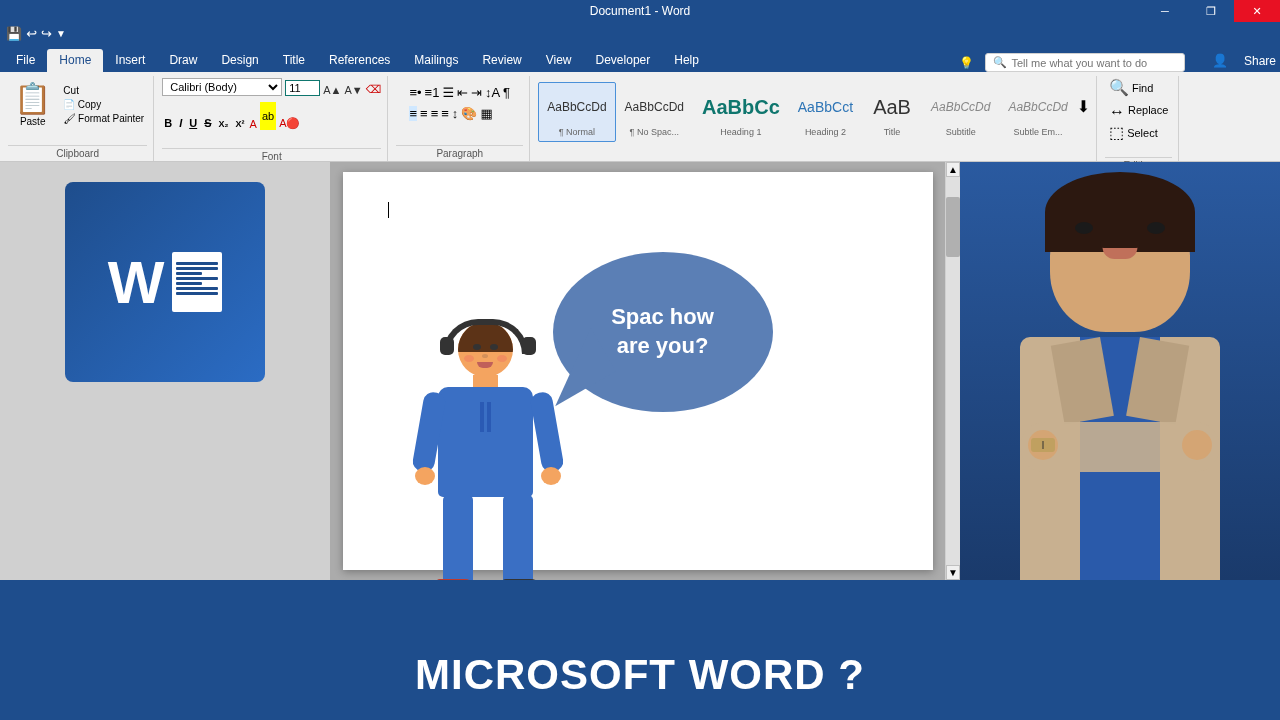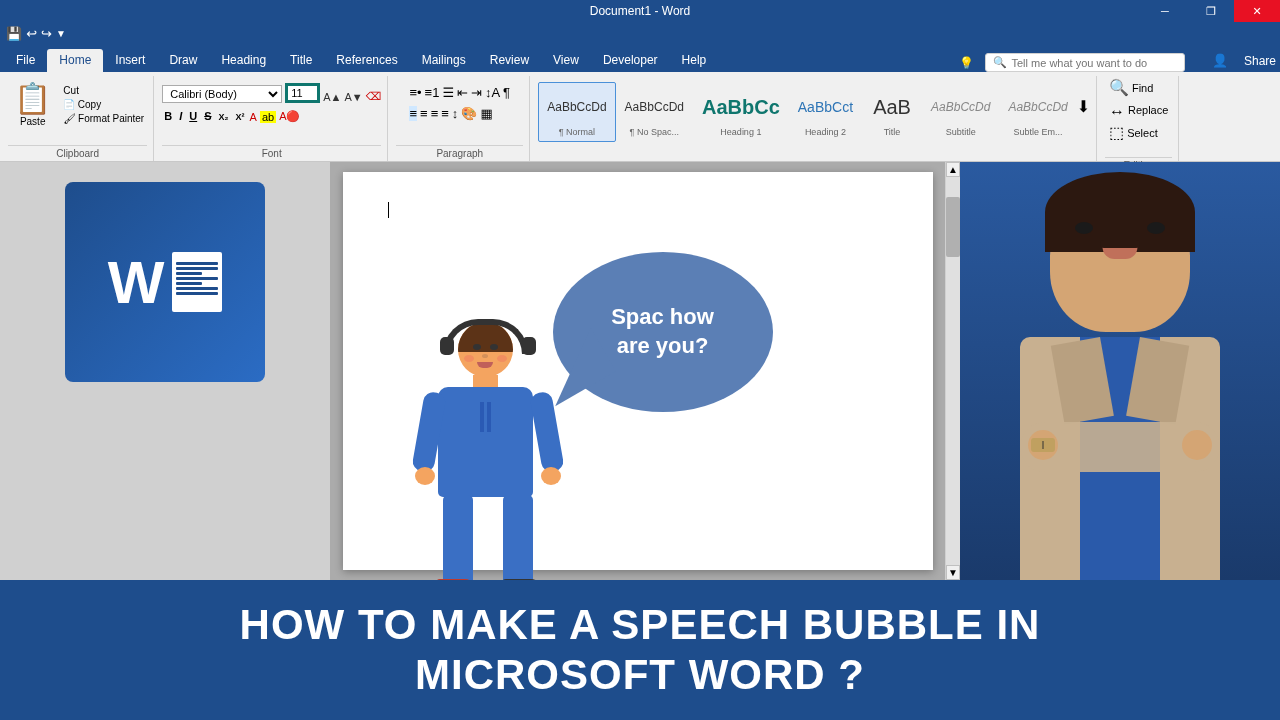--- a/index.html
+++ b/index.html
@@ -134,21 +134,21 @@
     }
     .font-select {
       font-size: 11px;
       border: 1px solid #ababab;
       background: white;
       padding: 1px 3px;
       width: 120px;
     }
     .font-size-input {
       font-size: 11px;
-      border: 3px solid #0f766e;
+      border: 1px solid #0f766e;
       background: white;
       padding: 1px 3px;
       width: 35px;
     }
     .font-btn {
       font-size: 11px;
       border: none;
       background: transparent;
       cursor: pointer;
       padding: 1px 2px;
@@ -451,21 +451,21 @@
   <span style="font-size:13px; cursor:pointer;">↩</span>
   <span style="font-size:13px; cursor:pointer;">↪</span>
   <span style="font-size:10px; cursor:pointer;">▼</span>
 </div>
 
 <div id="ribbon-tabs">
   <div class="ribbon-tab">File</div>
   <div class="ribbon-tab active">Home</div>
   <div class="ribbon-tab">Insert</div>
   <div class="ribbon-tab">Draw</div>
-  <div class="ribbon-tab">Heading</div>
+  <div class="ribbon-tab">Design</div>
   <div class="ribbon-tab">Title</div>
   <div class="ribbon-tab">References</div>
   <div class="ribbon-tab">Mailings</div>
   <div class="ribbon-tab">Review</div>
   <div class="ribbon-tab">View</div>
   <div class="ribbon-tab">Developer</div>
   <div class="ribbon-tab">Help</div>
   <div id="help-area">
     <span style="color:white; font-size:12px;">💡</span>
     <div class="tell-me">
@@ -508,21 +508,21 @@
         <span style="font-size:11px; cursor:pointer; color:#c00;">⌫</span>
       </div>
       <div class="font-row">
         <button class="font-btn bold">B</button>
         <button class="font-btn italic">I</button>
         <button class="font-btn underline">U</button>
         <button class="font-btn" style="text-decoration:line-through;">S</button>
         <button class="font-btn" style="font-size:9px;">X₂</button>
         <button class="font-btn" style="font-size:9px;">X²</button>
         <span style="font-size:11px; color:#c00; cursor:pointer;">A</span>
-        <span style="font-size:11px; background:#ffff00; cursor:pointer; padding:0 2px;">ab</span>
+        <span style="font-size:11px; background:#ffff00; cursor:pointer; padding:8px 2px;">ab</span>
         <span style="font-size:11px; color:#c00; cursor:pointer;">A🔴</span>
       </div>
     </div>
     <div class="ribbon-group-label">Font</div>
   </div>
 
   <div class="ribbon-group para-group">
     <div style="display:flex; flex-direction:column; gap:3px; flex:1; justify-content:center;">
       <div class="font-row">
         <span style="font-size:13px; cursor:pointer;">≡•</span>
@@ -746,16 +746,16 @@
         </div>
       </div>
       <div style="position:absolute; top:268px; right:68px; width:30px; height:30px; background:#d4a574; border-radius:50%;"></div>
     </div>
   </div>
 
 </div>
 
 <div id="bottom-banner">
   <div class="banner-text">
-    <span>HOW TO MAKE A SPEECH BUBBLE IN</span><br>
+    <br>
     <span>MICROSOFT WORD ?</span>
   </div>
 </div>
 
 </body></html>

